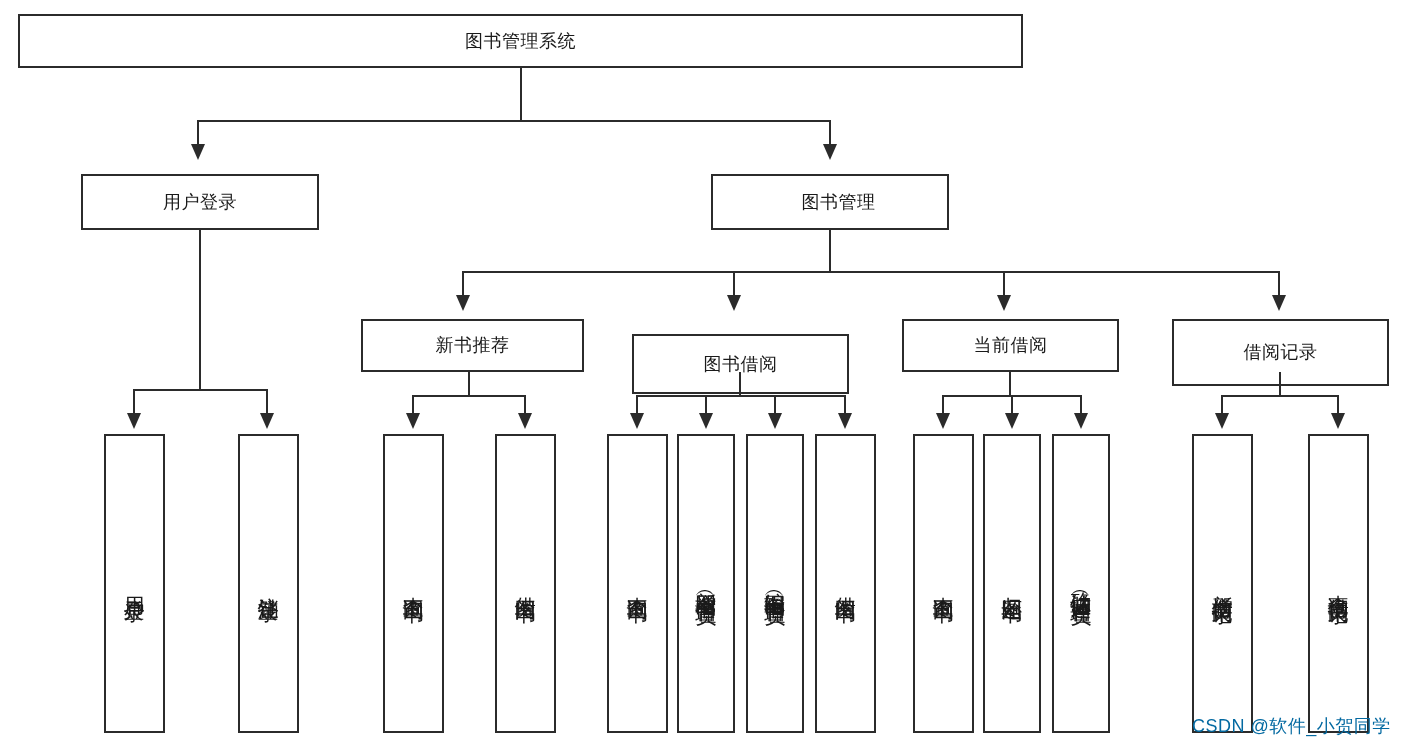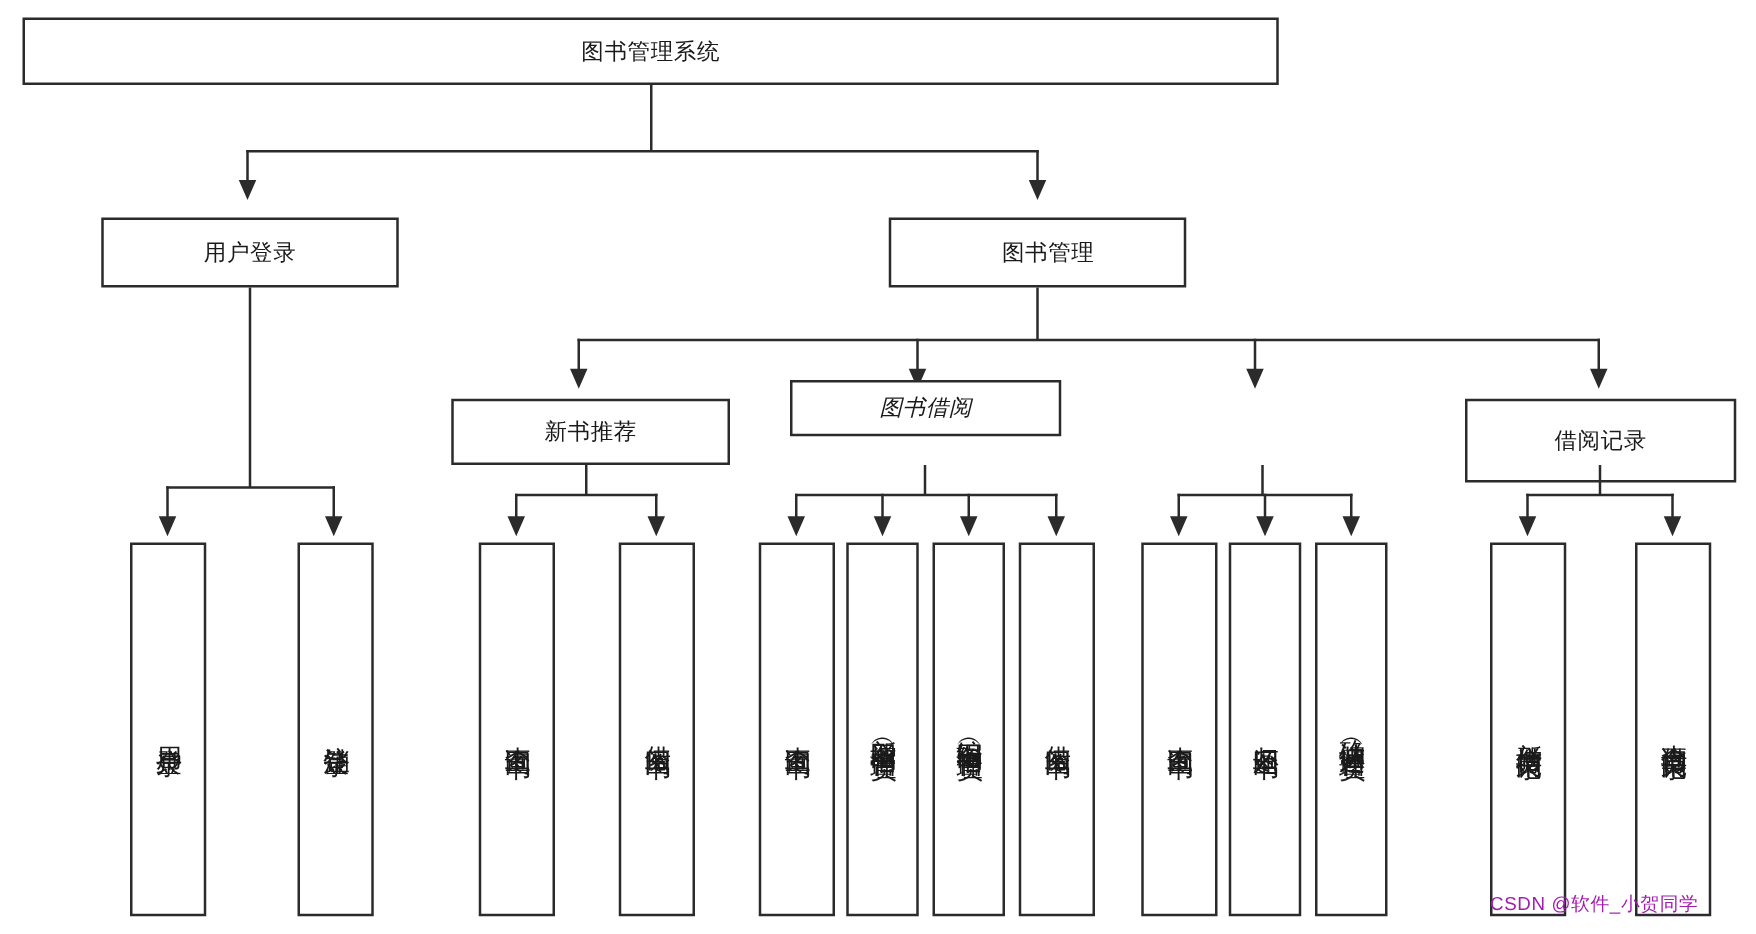--- a/index.html
+++ b/index.html
@@ -61,22 +61,22 @@
     position: absolute;
     width: 0;
     height: 0;
     border-left: 7px solid transparent;
     border-right: 7px solid transparent;
     border-top: 16px solid #2b2b2b;
   }
   
   .watermark {
     position: absolute;
-    font-size: 15px;
-    color: #a21caf;
+    font-size: 18px;
+    color: #0369a1;
     white-space: nowrap;
     letter-spacing: 0.5px;
     font-family: "Liberation Sans", "DejaVu Sans", sans-serif;
   }
 </style>
 </head>
 <body>
 
 <div id="canvas">
 
@@ -114,22 +114,25 @@
   <div class="ln vline" style="left:733px; top:271px; width:2px; height:26px;"></div>
   <div class="arrow" style="left:727px; top:295px;"></div>
   <div class="ln vline" style="left:1003px; top:271px; width:2px; height:26px;"></div>
   <div class="arrow" style="left:997px; top:295px;"></div>
   <div class="ln vline" style="left:1278px; top:271px; width:2px; height:26px;"></div>
   <div class="arrow" style="left:1272px; top:295px;"></div>
 
   <div class="node h" style="left:361px; top:319px; width:223px; height:53px;">
     <span class="label">新书推荐</span>
   </div>
-  <div class="node h" style="left:632px; top:304px; width:217px; height:45px;font-style:italic;">
+  <div class="node h" style="left:632px; top:334px; width:217px; height:60px;">
     <span class="label">图书借阅</span>
+  </div>
+  <div class="node h" style="left:902px; top:319px; width:217px; height:53px;">
+    <span class="label">当前借阅</span>
   </div>
   <div class="node h" style="left:1172px; top:319px; width:217px; height:67px;">
     <span class="label">借阅记录</span>
   </div>
 
   <div class="ln vline" style="left:468px; top:372px; width:2px; height:24px;"></div>
   <div class="ln hline" style="left:412px; top:395px; width:114px; height:2px;"></div>
   <div class="ln vline" style="left:412px; top:395px; width:2px; height:20px;"></div>
   <div class="arrow" style="left:406px; top:413px;"></div>
   <div class="ln vline" style="left:524px; top:395px; width:2px; height:20px;"></div>

